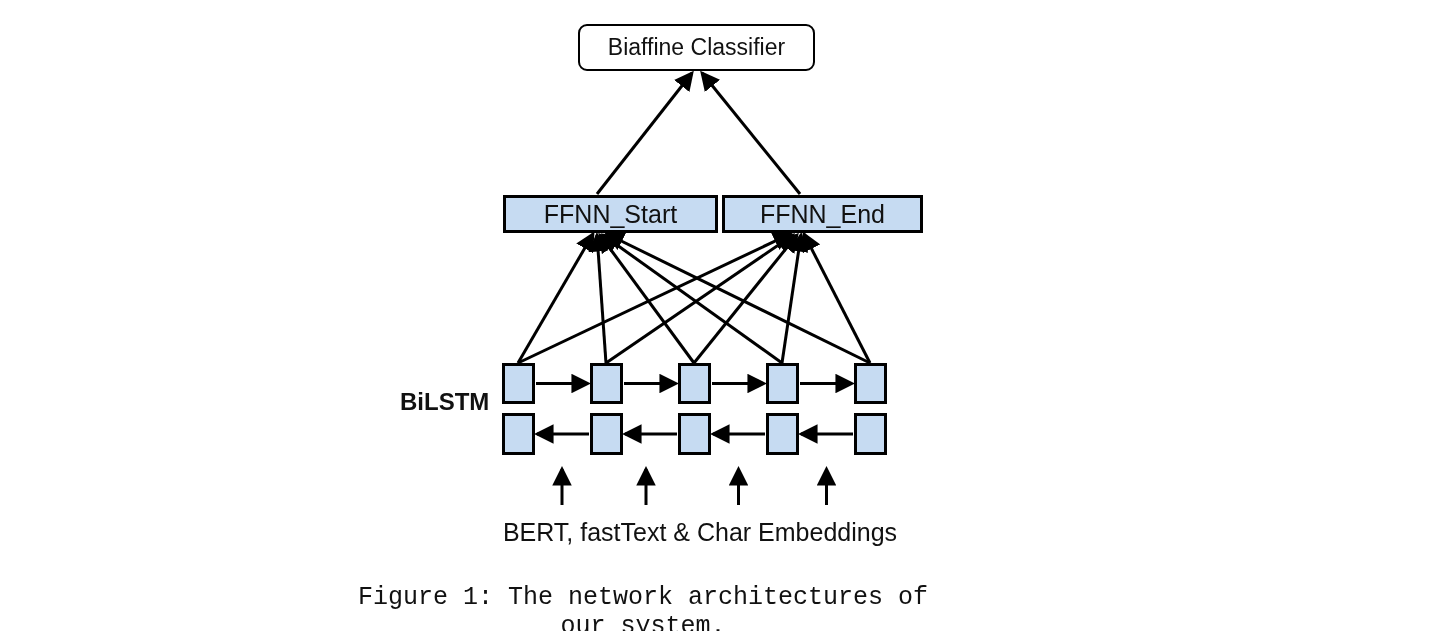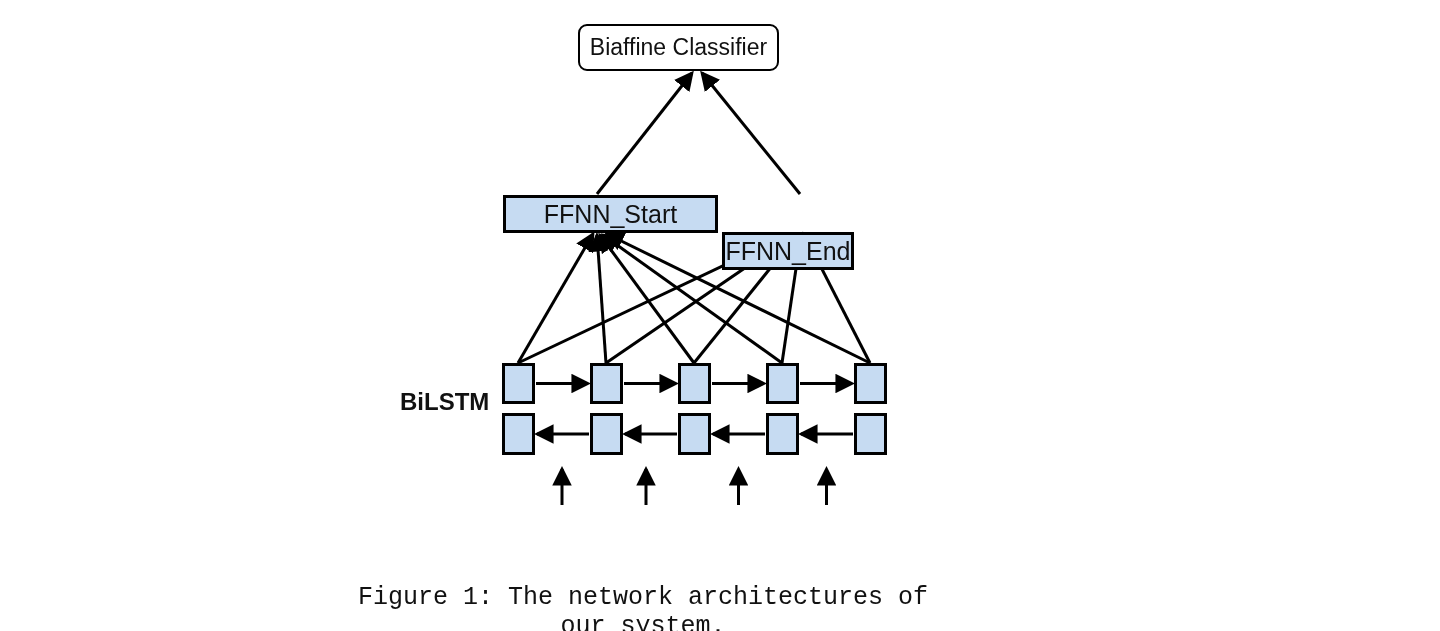--- a/index.html
+++ b/index.html
@@ -30,32 +30,32 @@
     z-index: 2;
     box-sizing: border-box;
     border: 3px solid var(--stroke, #000000);
     display: flex;
     align-items: center;
     justify-content: center;
     color: #111111;
   }
   .biaffine {
     left: 578px; top: 24px;
-    width: 201px; height: 47px;
+    width: 237px; height: 47px;
     background: #ffffff;
     border-width: 2.5px;
     border-radius: 9px;
     font-size: 23px;
   }
   .ffnn {
     background: var(--cell-fill, #c6dbf2);
     font-size: 25px;
   }
   .ffnn-start { left: 503px; top: 195px; width: 215px; height: 38px; }
-  .ffnn-end   { left: 722px; top: 195px; width: 132px; height: 38px; margin-top: 37px; }
+  .ffnn-end   { left: 722px; top: 195px; width: 201px; height: 38px; }
   .cell {
     position: absolute;
     z-index: 2;
     box-sizing: border-box;
     width: 33px; height: 41px;
     border: 3px solid var(--stroke, #000000);
     background: var(--cell-fill, #c6dbf2);
   }
   .row-fwd { top: 363px; }
   .row-bwd { top: 413px; height: 42px; }
@@ -163,16 +163,17 @@
   <div class="cell row-fwd c3"></div>
   <div class="cell row-fwd c4"></div>
   <div class="cell row-fwd c5"></div>
 
   <div class="cell row-bwd c1"></div>
   <div class="cell row-bwd c2"></div>
   <div class="cell row-bwd c3"></div>
   <div class="cell row-bwd c4"></div>
   <div class="cell row-bwd c5"></div>
 
+  <div class="input-label">BERT, fastText &amp; Char Embeddings</div>
 
   <div class="caption">Figure 1: The network architectures of our system.</div>
 
 </div>
 
 </body></html>

